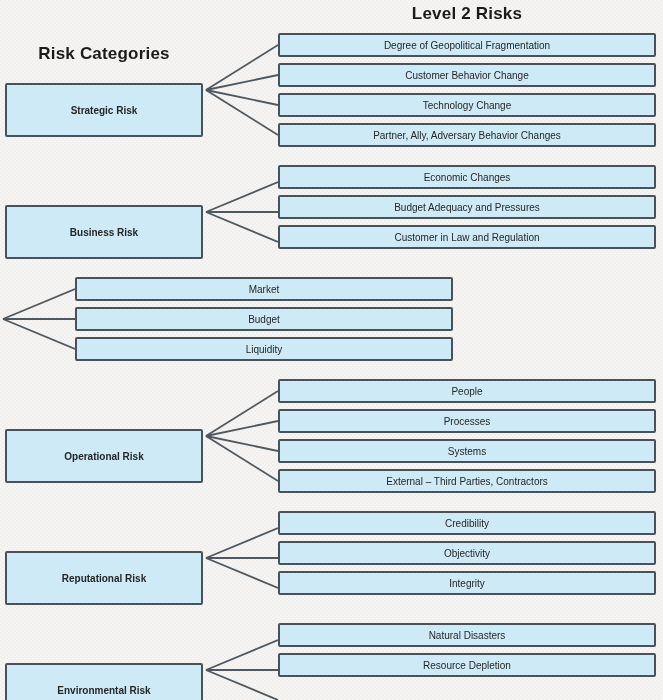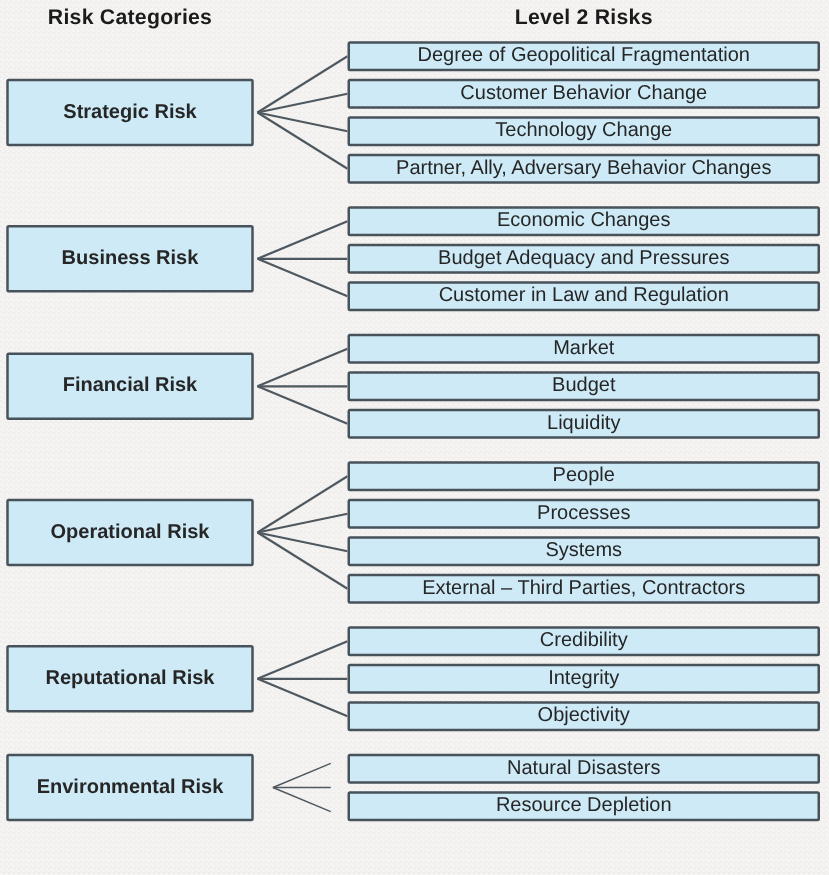--- a/index.html
+++ b/index.html
@@ -22,20 +22,21 @@
   }
   .row {
     display: flex;
   }
   .left-col {
     width: 198px;
     margin-left: 5px;
     flex: none;
     display: flex;
     align-items: center;
+    margin-top: 40px;
   }
   .connector {
     width: 75px;
     flex: none;
     position: relative;
   }
   .connector svg {
     position: absolute;
     left: 0; top: 0;
     width: 100%;
@@ -69,21 +70,21 @@
     margin-bottom: 0;
   }
   .category-box, .item-box {
     box-sizing: border-box;
     background: var(--box-fill);
     border: 2px solid var(--box-border);
     border-radius: 2px;
     display: flex;
     align-items: center;
     justify-content: center;
-    font-size: 16px;
+    font-size: 10px;
     color: var(--box-text);
     white-space: nowrap;
   }
   .category-box {
     width: 100%;
     height: 54px;
     font-weight: bold;
   }
   .item-box {
     height: 24px;
@@ -132,23 +133,20 @@
         </svg>
       </div>
     <div class="right-col">
       <div class="item-box">Economic Changes</div>
       <div class="item-box">Budget Adequacy and Pressures</div>
       <div class="item-box">Customer in Law and Regulation</div>
     </div>
   </div>
 
   <div class="row group">
-    <div class="left-col">
-      <div class="category-box">Financial Risk</div>
-    </div>
     <div class="connector">
         <svg viewBox="0 0 75 84">
           <line x1="3" y1="42" x2="75" y2="12" stroke="#4f585f" stroke-width="1.8"></line>
           <line x1="3" y1="42" x2="75" y2="42" stroke="#4f585f" stroke-width="1.8"></line>
           <line x1="3" y1="42" x2="75" y2="72" stroke="#4f585f" stroke-width="1.8"></line>
         </svg>
       </div>
     <div class="right-col">
       <div class="item-box">Market</div>
       <div class="item-box">Budget</div>
@@ -182,22 +180,22 @@
     </div>
     <div class="connector">
         <svg viewBox="0 0 75 84">
           <line x1="3" y1="42" x2="75" y2="12" stroke="#4f585f" stroke-width="1.8"></line>
           <line x1="3" y1="42" x2="75" y2="42" stroke="#4f585f" stroke-width="1.8"></line>
           <line x1="3" y1="42" x2="75" y2="72" stroke="#4f585f" stroke-width="1.8"></line>
         </svg>
       </div>
     <div class="right-col">
       <div class="item-box">Credibility</div>
+      <div class="item-box">Objectivity</div>
       <div class="item-box">Integrity</div>
-      <div class="item-box">Objectivity</div>
     </div>
   </div>
 
   <div class="row group">
     <div class="left-col">
       <div class="category-box">Environmental Risk</div>
     </div>
     <div class="connector">
         <svg viewBox="0 0 75 84">
           <line x1="3" y1="42" x2="75" y2="12" stroke="#4f585f" stroke-width="1.8"></line>

